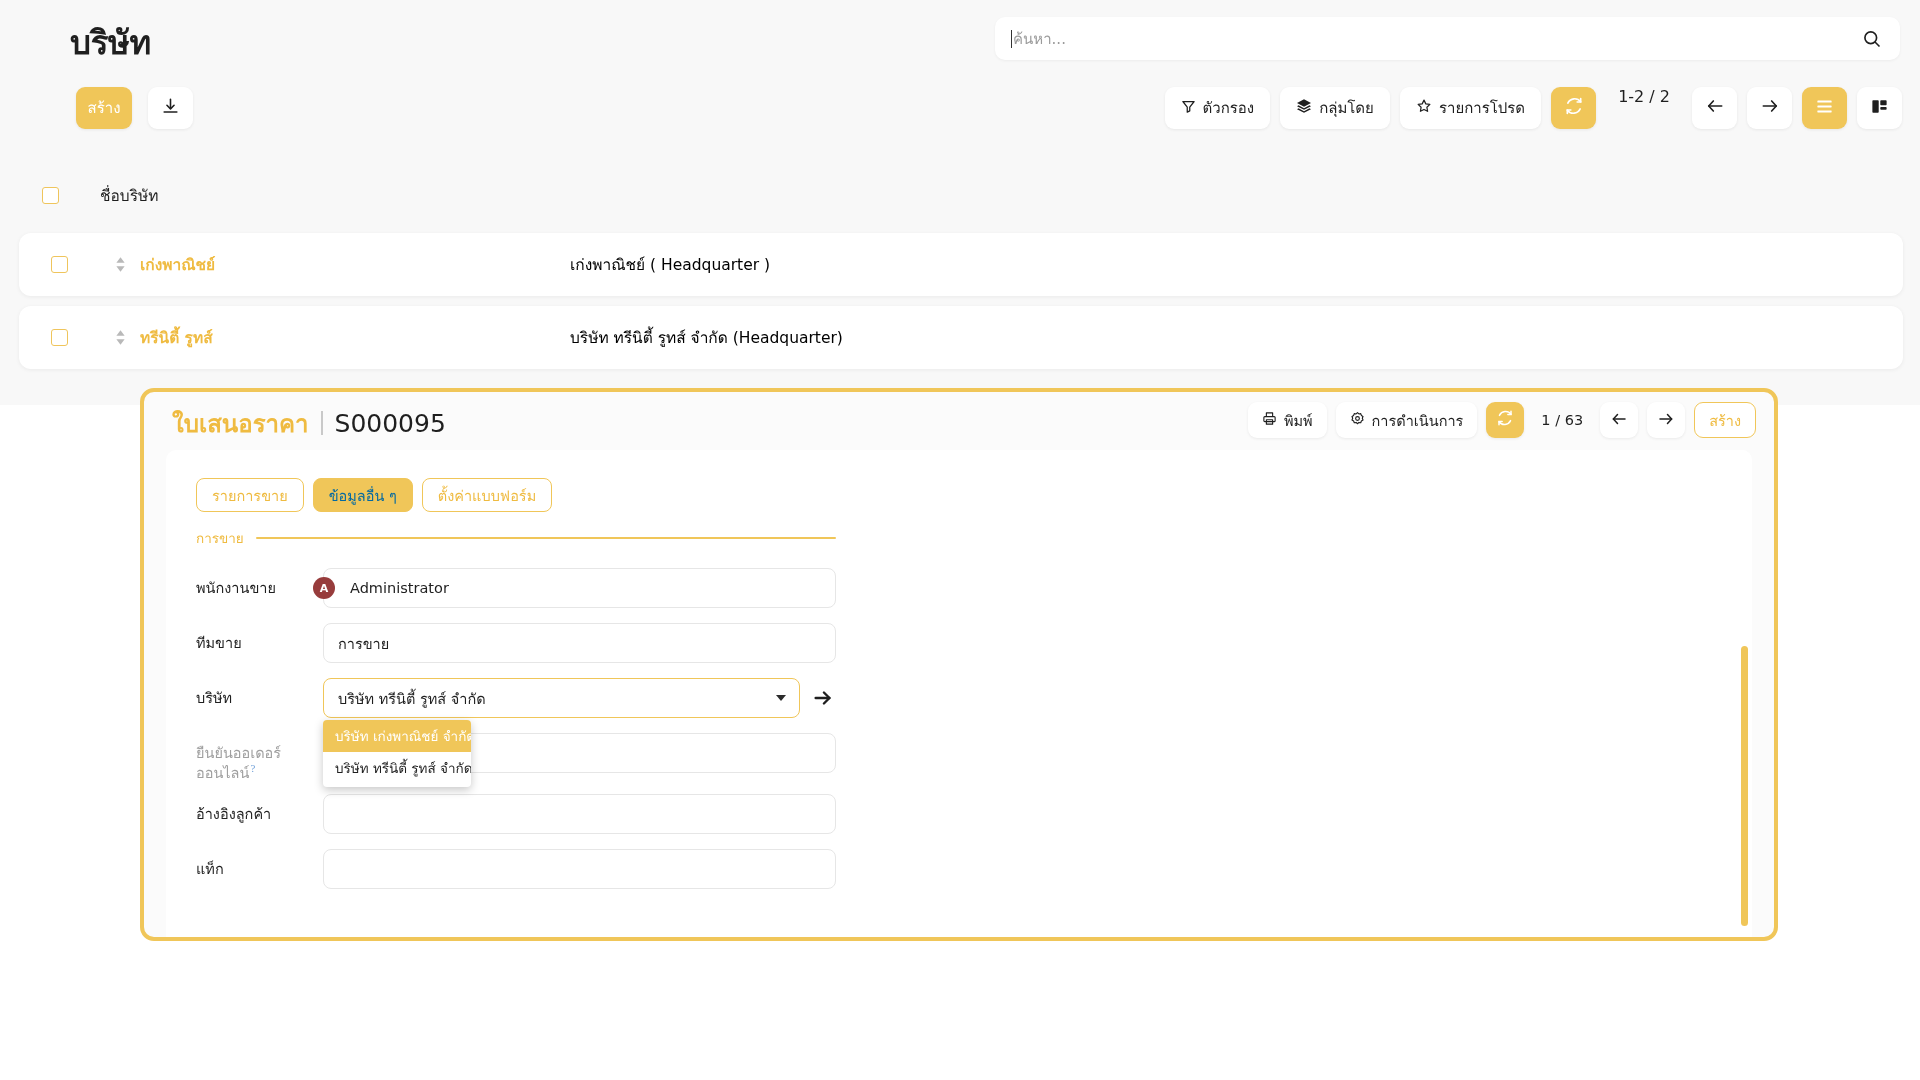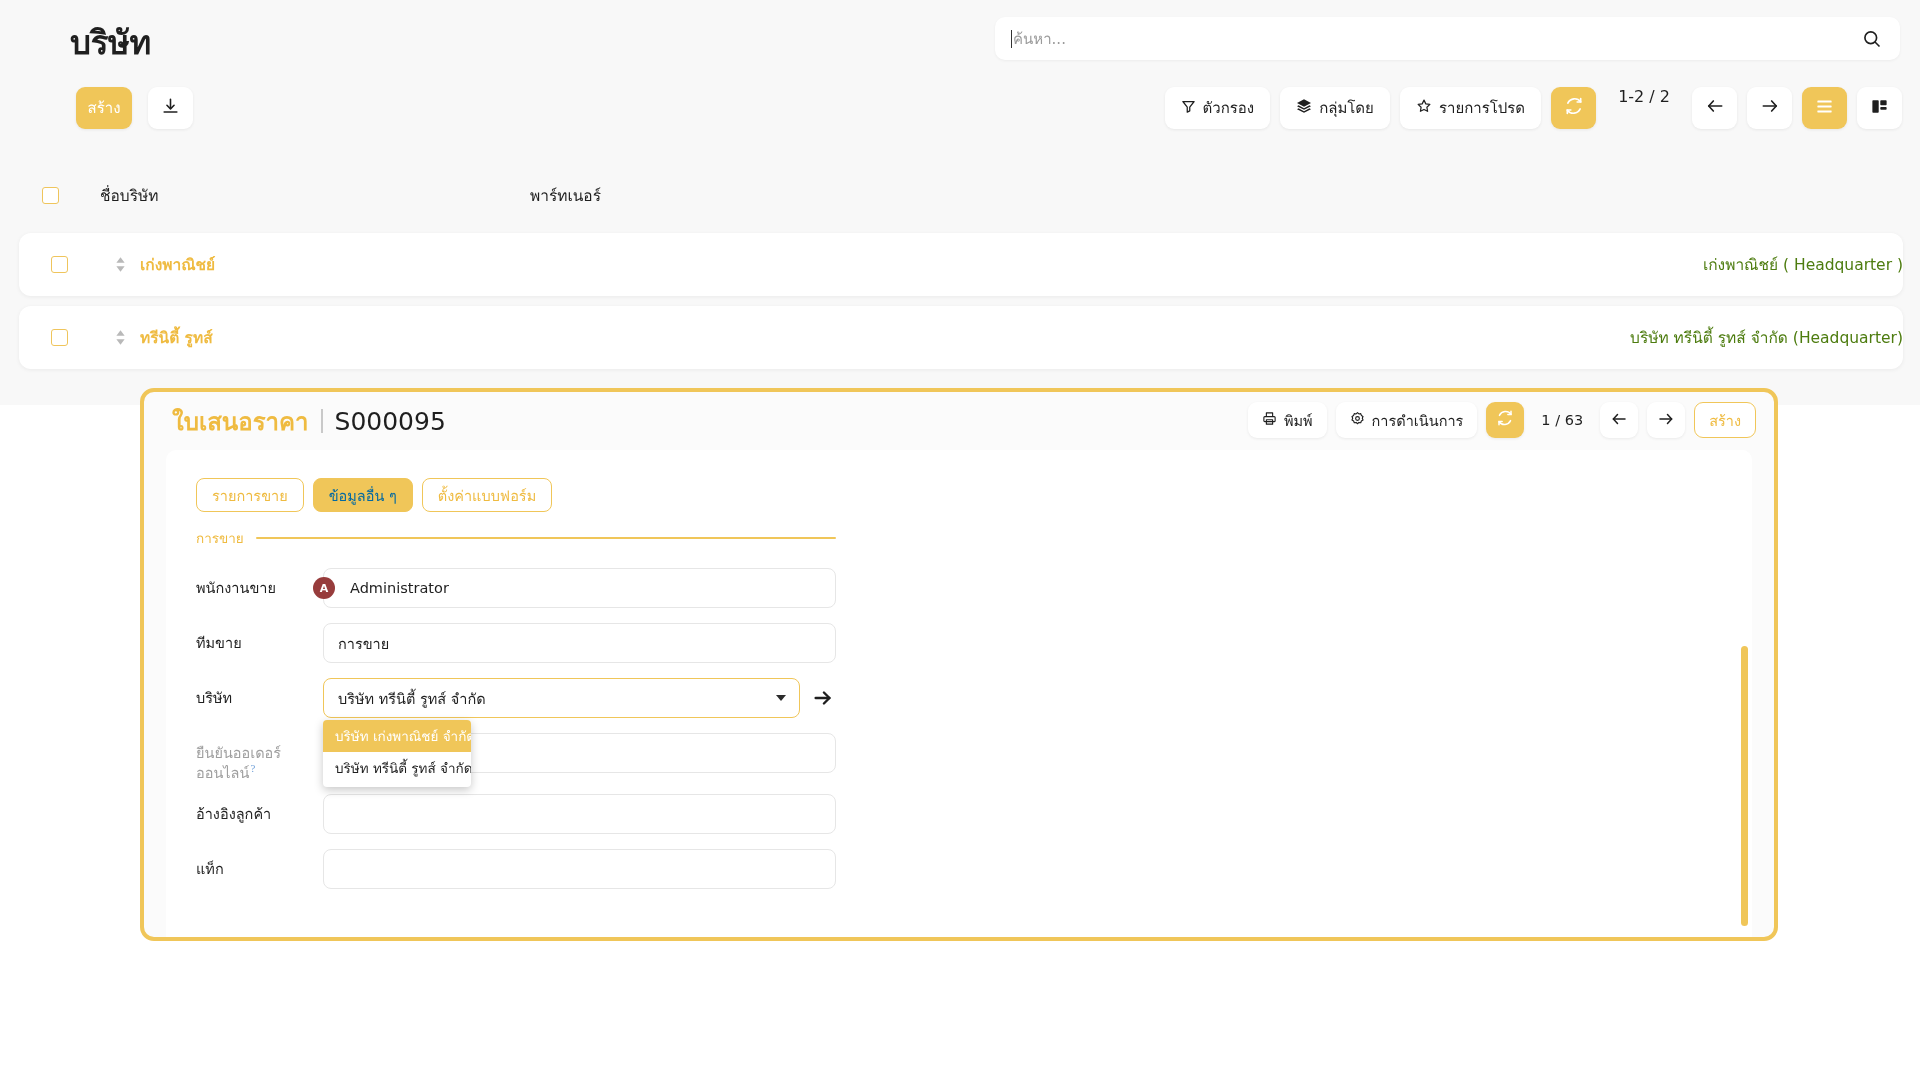--- a/index.html
+++ b/index.html
@@ -120,39 +120,39 @@
     display: flex; align-items: center;
     box-shadow: 0 1px 4px rgba(0,0,0,0.06);
   }
   .row-1 { top: 233px; }
   .row-2 { top: 306px; }
   .row .col-check { width: 81px; }
   .cell-name {
     font-size: 15.5px; color: #efbb41; font-weight: 700;
     cursor: pointer;
   }
-  .cell-partner { font-size: 15.5px; color: #4d7c0f; text-align: right; }
+  .cell-partner { font-size: 15.5px; color: #000000; }
   .sort-handle {
     display: flex; flex-direction: column; align-items: center; gap: 2px;
     cursor: grab; color: #b9b9b9;
   }
 
   
   .modal {
     position: absolute; left: 140px; top: 388px;
     width: 1638px; height: 553px;
     background: #fbfbfb;
     border: 4px solid #f0c659;
     border-radius: 14px;
     overflow: hidden;
   }
   .modal-header {
     position: relative; height: 58px;
-    display: flex; align-items: center;
-    padding: 0 18px 0 28px;
+    display: flex; align-items: flex-start;
+    padding: 12px 18px 0 28px;
   }
   .modal-title {
     display: flex; align-items: baseline; gap: 0px;
   }
   .modal-title .doc-type {
     font-size: 24px; color: #efbb41; font-weight: 700;
   }
   .modal-title .sep {
     display: inline-block; width: 2px; height: 24px;
     background: #c9c9c9; margin: 0 12px; position: relative; top: 3px;
@@ -395,21 +395,20 @@
         </span>
       </button>
     </div>
   </div>
 
   <div class="table-head">
     <div class="col-check">
       <span class="chk"></span>
     </div>
     <div class="col-name th">ชื่อบริษัท</div>
-    <div class="col-partner th">พาร์ทเนอร์</div>
   </div>
 
   <div class="row row-1">
     <div class="col-check">
       <span class="chk"></span>
     </div>
     <div class="col-sort">
       <span class="sort-handle">
         <svg width="11" height="17" viewBox="0 0 12 18" fill="#b9b9b9">
           <polygon points="6,1 10.5,7 1.5,7"></polygon>

